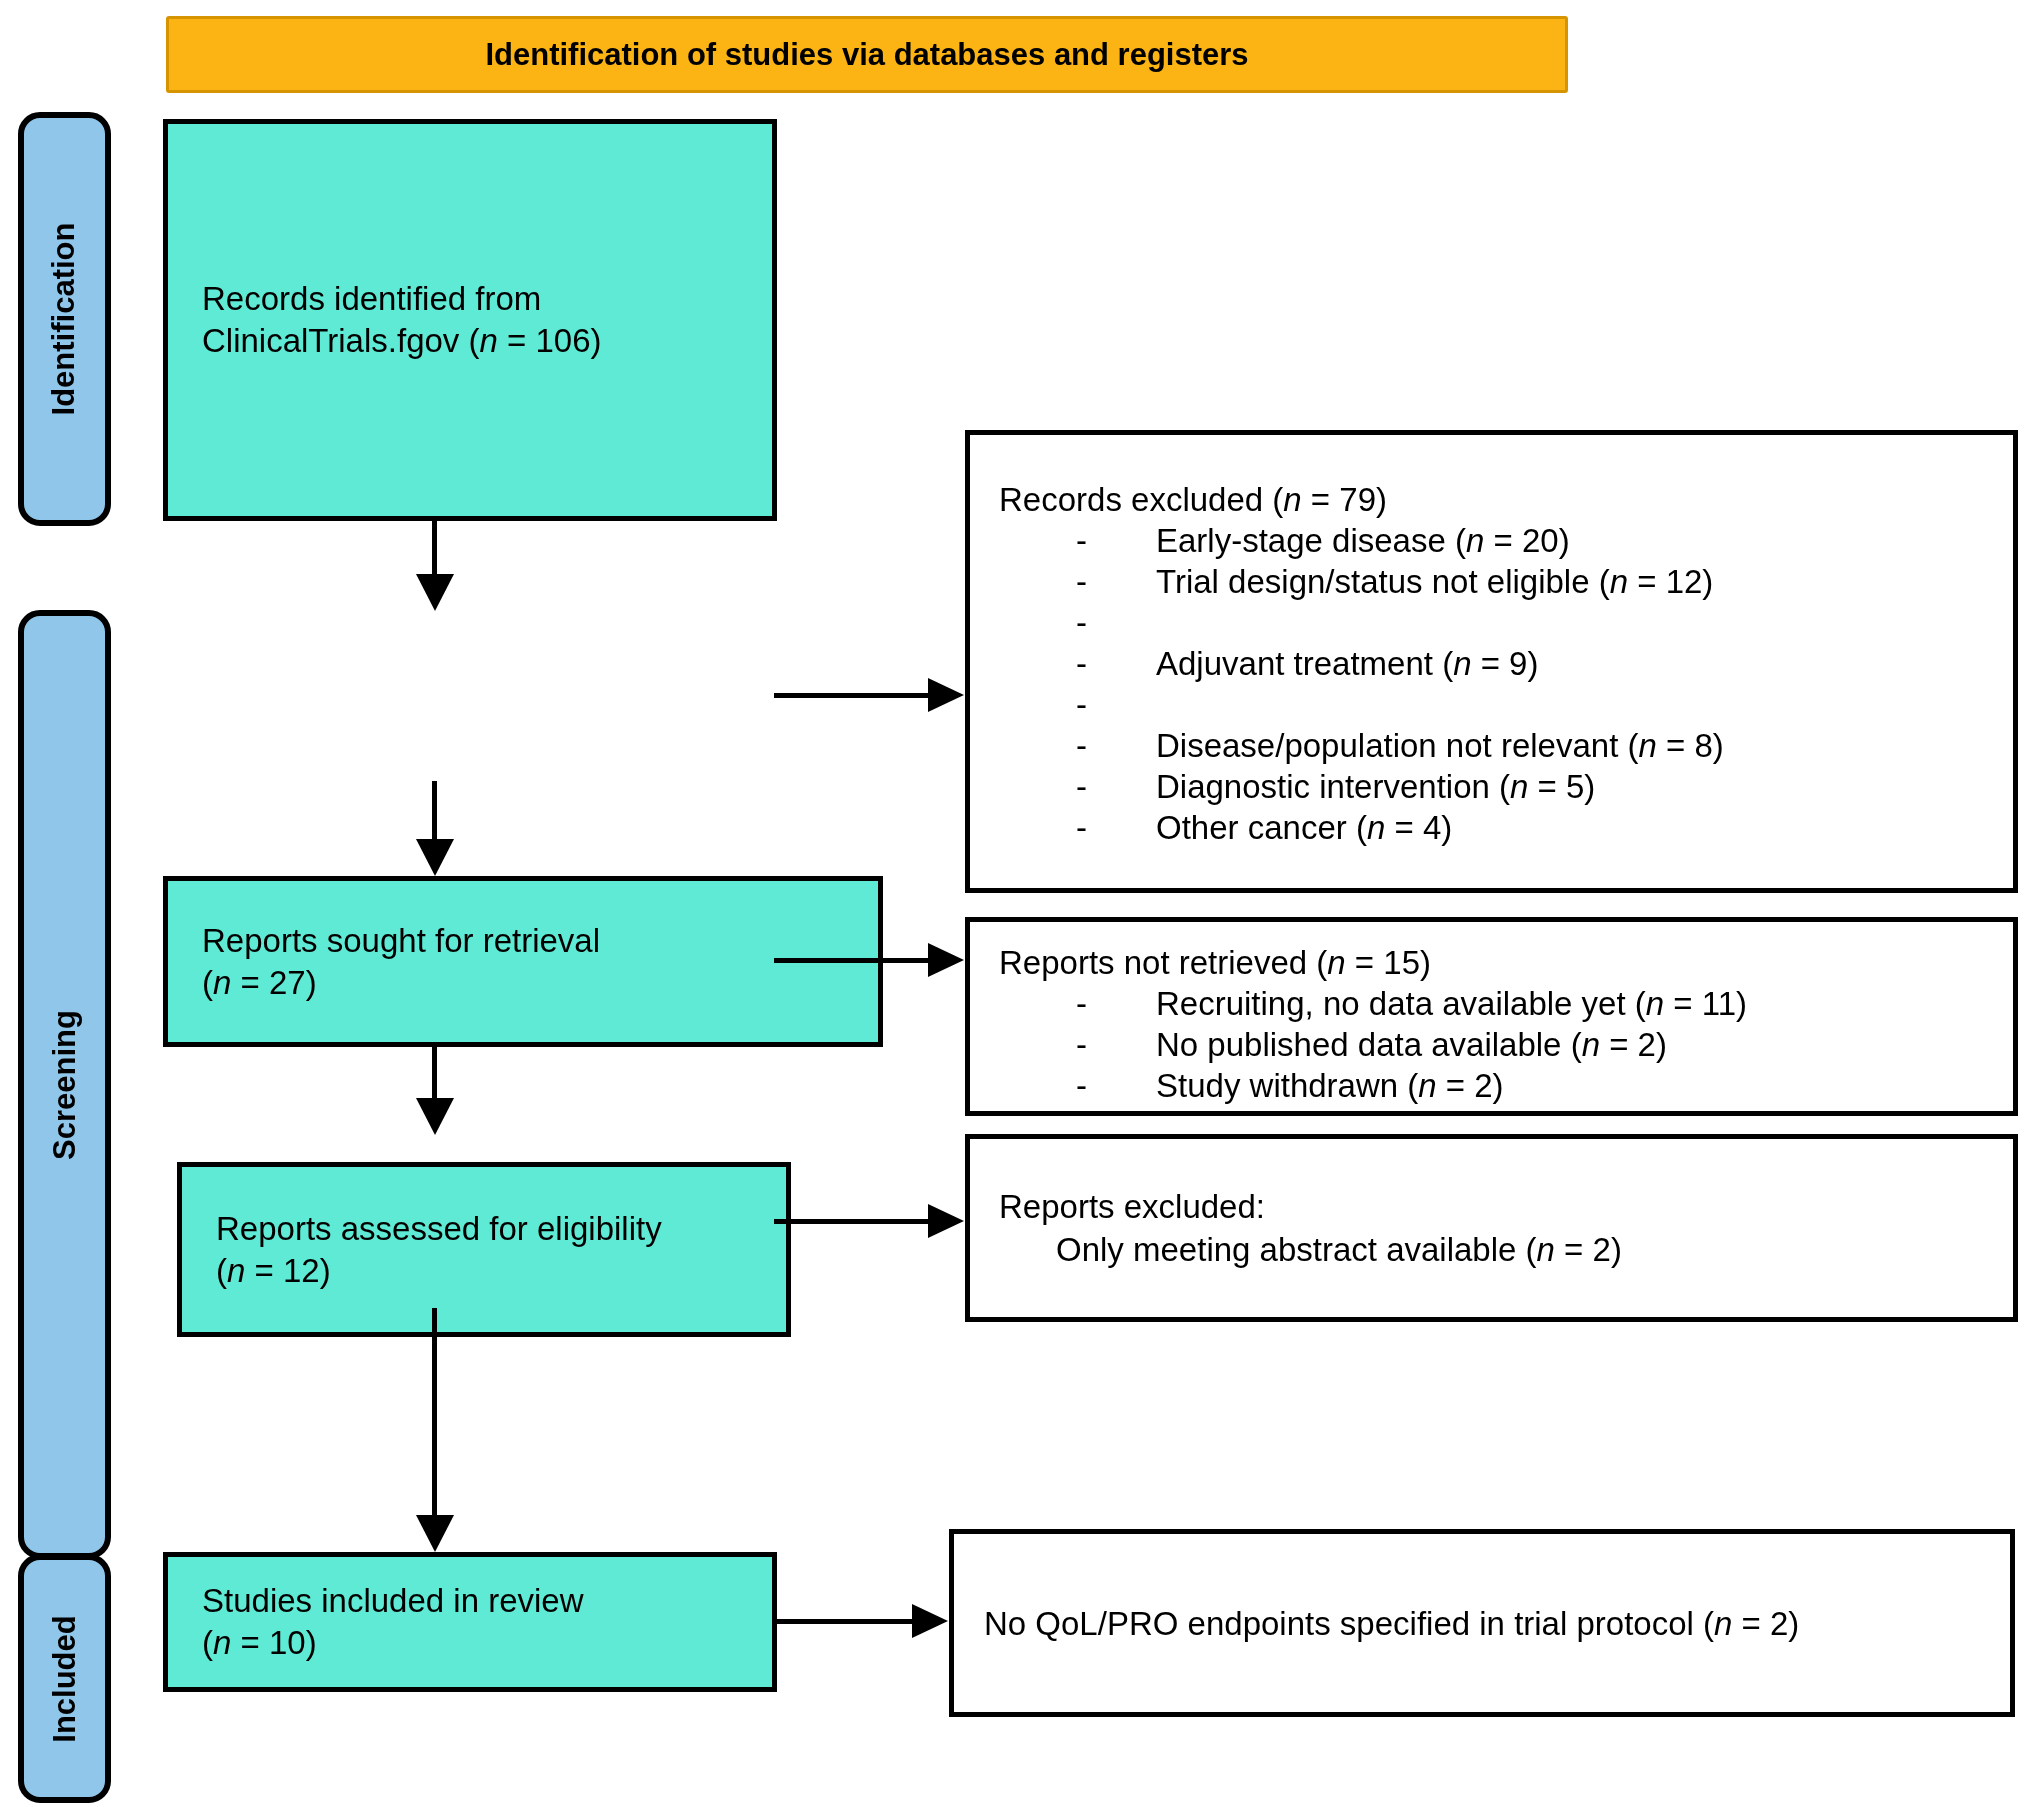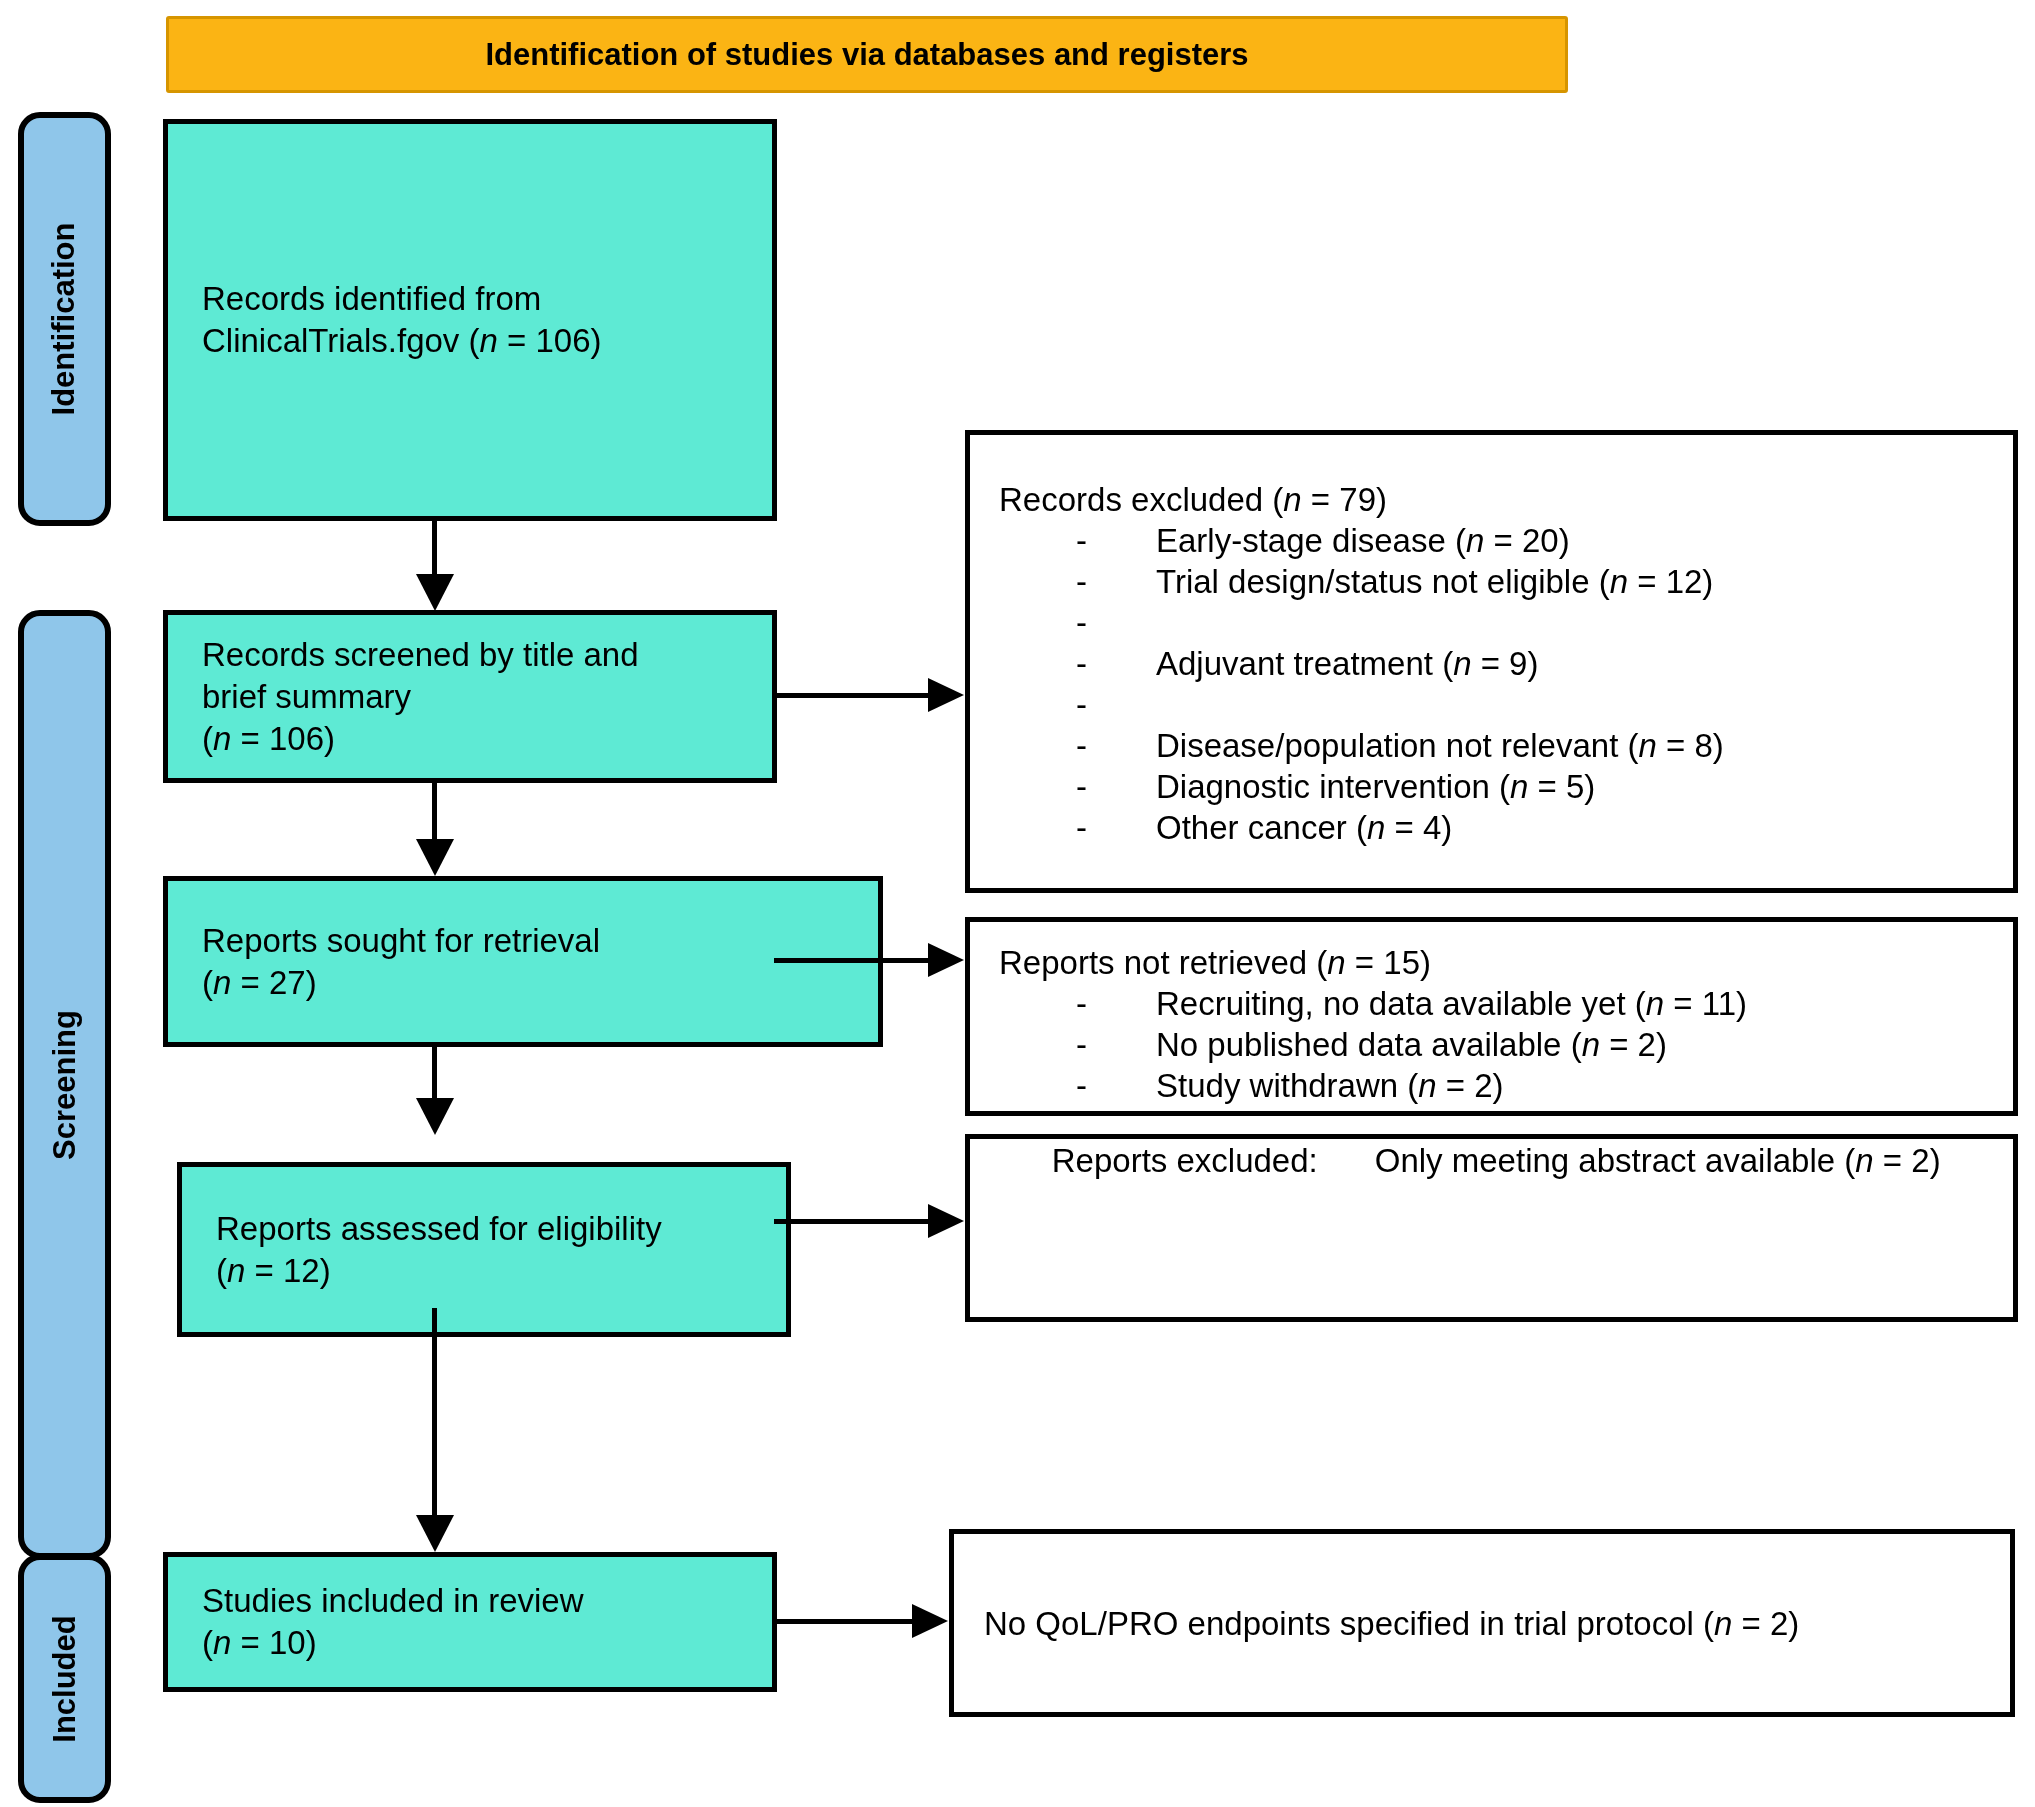--- a/index.html
+++ b/index.html
@@ -53,21 +53,21 @@
 
   
   .right-box {
     position: absolute; background: #ffffff;
     border: 5.2px solid #000000; box-sizing: border-box;
     font-size: 33px; line-height: 41px;
   }
   #rbox-records-excluded  { left: 965px; top: 430px;  width: 1053px; height: 463px; padding: 44px 19.6px 0 29px; }
   #rbox-not-retrieved     { left: 965px; top: 917px; width: 1053px; height: 199px; padding: 19.6px 19.6px 0 29px; }
   #rbox-reports-excluded  { left: 965px; top: 1134px; width: 1053px; height: 188px;
-                            display: flex; justify-content: center;
+                            display: flex; flex-direction: column; justify-content: center;
                             padding: 0 19.6px 0 29px; line-height: 43px; }
   #rbox-no-qol            { left: 949px; top: 1529px; width: 1066px; height: 188px;
                             display: flex; align-items: center; padding: 0 19.6px 0 30px; }
 
   ul.bullet-list { list-style: none; margin: 0; padding: 0; }
   .bullet-row { display: flex; }
   .dash { flex: none; margin-left: 77px; width: 80px; }
   #rbox-reports-excluded .sub-line { margin-left: 57px; }
 
   
@@ -125,25 +125,20 @@
     <span class="stage-label">Screening</span>
   </div>
   <div class="stage" id="stage-included">
     <span class="stage-label">Included</span>
   </div>
 
   <div class="flow-box" id="box-identified">
     <div class="box-text">Records identified from
 ClinicalTrials.fgov (<i>n</i> = 106)</div>
   </div>
-  <div class="flow-box" id="box-screened">
-    <div class="box-text">Records screened by title and
-brief summary
-(<i>n</i> = 106)</div>
-  </div>
   <div class="flow-box" id="box-sought">
     <div class="box-text">Reports sought for retrieval
 (<i>n</i> = 27)</div>
   </div>
   <div class="flow-box" id="box-assessed">
     <div class="box-text">Reports assessed for eligibility
 (<i>n</i> = 12)</div>
   </div>
   <div class="flow-box" id="box-included">
     <div class="box-text">Studies included in review

